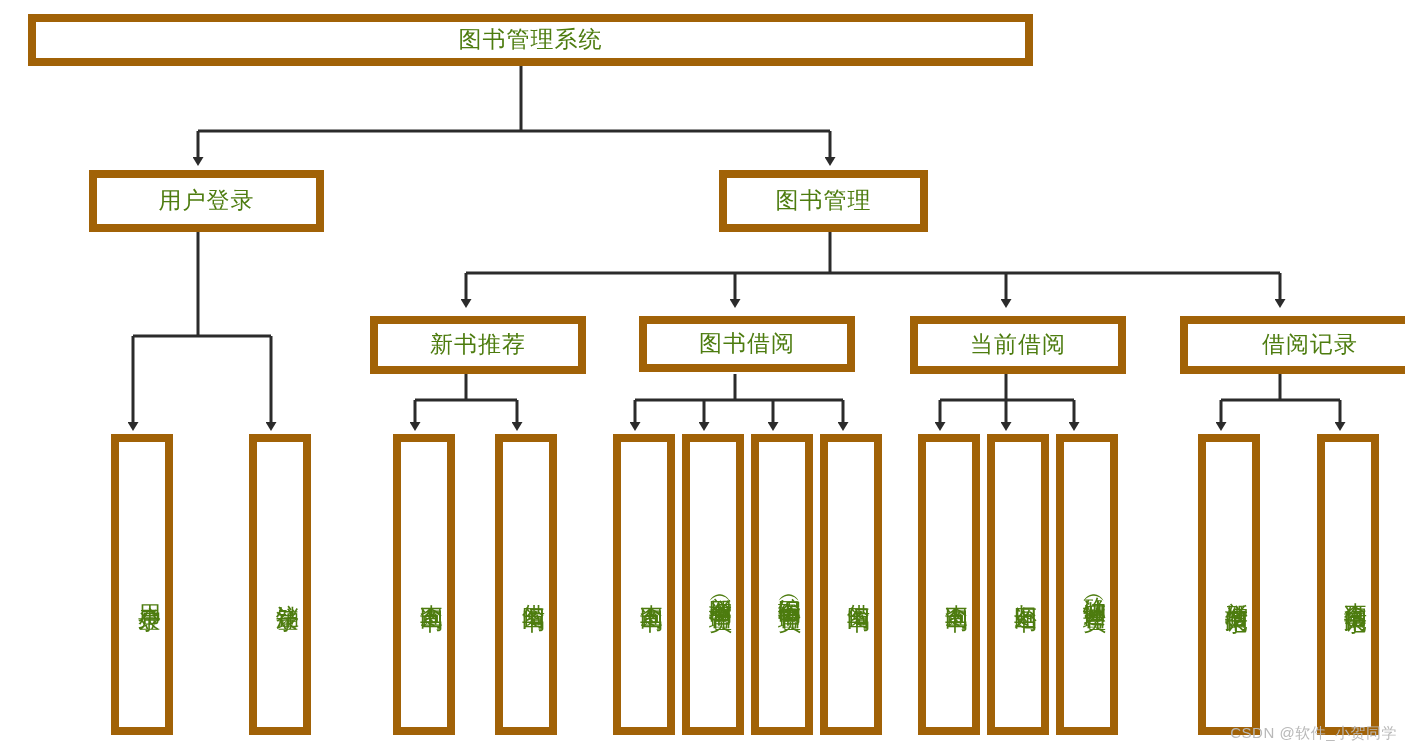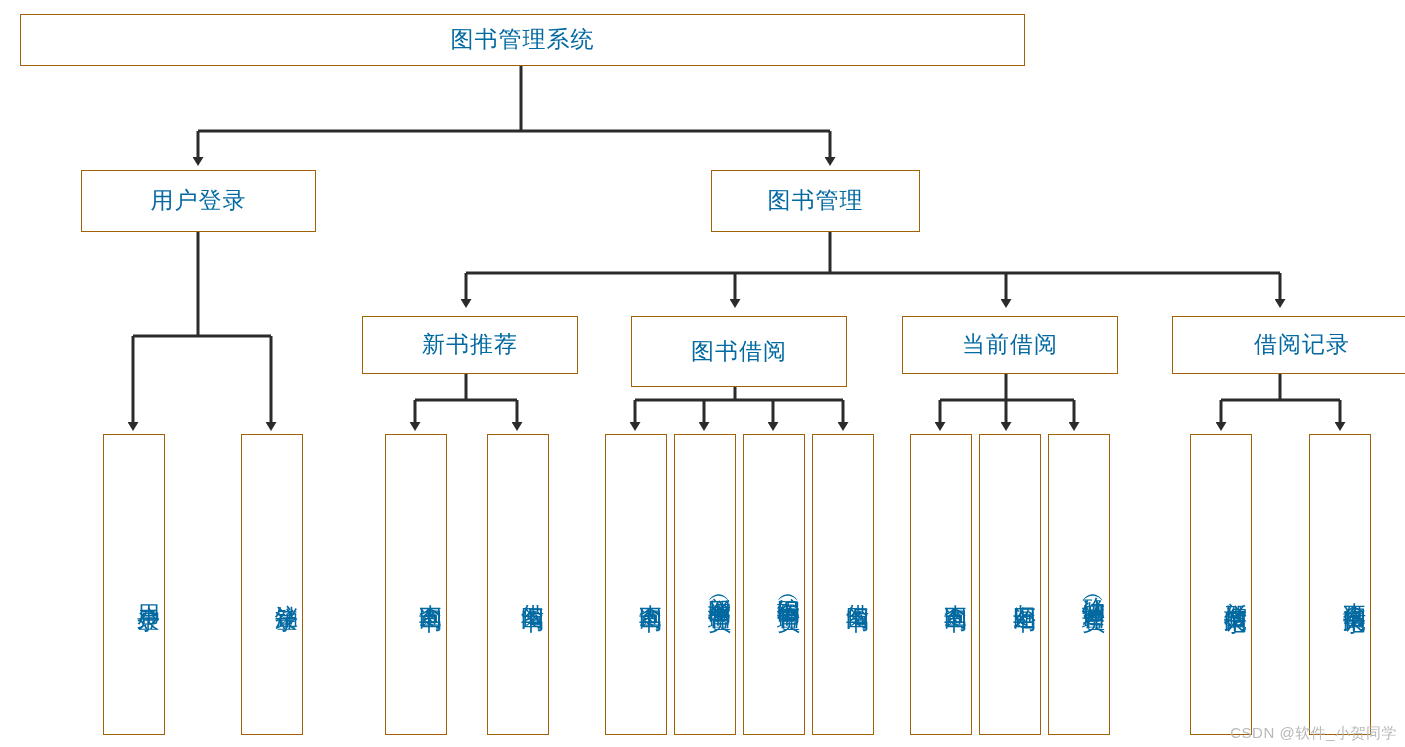--- a/index.html
+++ b/index.html
@@ -22,25 +22,26 @@
     left: 0;
     top: 0;
     width: 1405px;
     height: 747px;
     pointer-events: none;
   }
   .node {
     position: absolute;
     box-sizing: border-box;
     background: #ffffff;
-    border: 1px solid #a16207;
+    border: 8px solid #a16207;
     display: flex;
     align-items: center;
     justify-content: center;
-    color: #0369a1;
+    color: #4d7c0f;
+    margin-left: 8px;
   }
   .node.horiz {
     font-size: 23px;
     line-height: 1.1;
     letter-spacing: 1px;
   }
   .node.vert {
     writing-mode: vertical-rl;
     text-orientation: upright;
     font-size: 23px;
@@ -131,21 +132,21 @@
   <div class="node horiz" style="left:81px; top:170px; width:235px; height:62px;">
     <span class="node-label">用户登录</span>
   </div>
   <div class="node horiz" style="left:711px; top:170px; width:209px; height:62px;">
     <span class="node-label">图书管理</span>
   </div>
 
   <div class="node horiz" style="left:362px; top:316px; width:216px; height:58px;align-items:center;">
     <span class="node-label">新书推荐</span>
   </div>
-  <div class="node horiz" style="left:631px; top:316px; width:216px; height:71px;">
+  <div class="node horiz" style="left:631px; top:316px; width:216px; height:56px;">
     <span class="node-label">图书借阅</span>
   </div>
   <div class="node horiz" style="left:902px; top:316px; width:216px; height:58px;">
     <span class="node-label">当前借阅</span>
   </div>
   <div class="node horiz" style="left:1172px; top:316px; width:260px; height:58px;">
     <span class="node-label">借阅记录</span>
   </div>
 
   <div class="node vert" style="left:103px; top:434px; width:62px; height:301px;">

